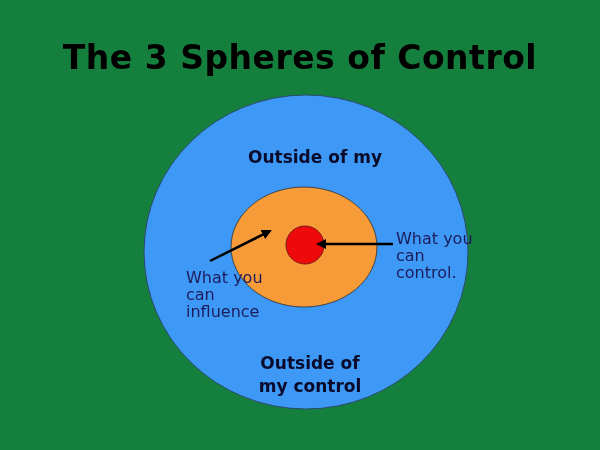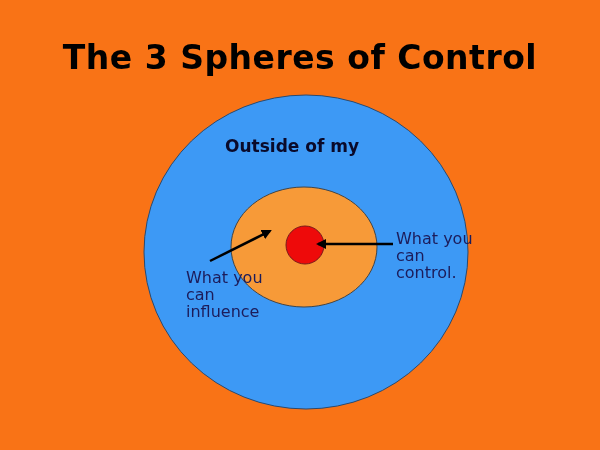--- a/index.html
+++ b/index.html
@@ -1,24 +1,24 @@
 <!DOCTYPE html>
 <html><head>
   <meta charset="utf-8">
   <style>
     html, body { margin: 0; padding: 0; background: #ffffff; }
-    .stage { position: relative; width: 600px; height: 450px; background: #f97316; overflow: hidden; }
+    .stage { position: relative; width: 600px; height: 450px; background: #15803d; overflow: hidden; }
     .title {
       position: absolute; left: 0; top: 38px; width: 600px; text-align: center;
       font-family: "DejaVu Sans", sans-serif; font-weight: bold; font-size: 33px;
       color: #000000; letter-spacing: 0.5px;
     }
     svg.diagram { position: absolute; left: 0; top: 0; }
     .lbl { position: absolute; font-family: "DejaVu Sans", sans-serif; }
-    .outer-lbl { font-weight: bold; font-size: 17px; color: #0a0a2a; line-height: 23px; }
+    .outer-lbl { font-weight: bold; font-size: 17px; color: #0a0a2a; text-align: center; line-height: 23px; margin-top: 11px; }
     .small-lbl { font-size: 16px; color: #1c1c5a; line-height: 17px; }
   </style>
 </head>
 <body>
 
 <div class="stage">
   <div class="title">The 3 Spheres of Control</div>
 
   <svg class="diagram" width="600" height="450" viewBox="0 0 600 450">
     <defs>
@@ -31,20 +31,22 @@
     <circle cx="305" cy="245" r="19" fill="#ee0a0a" stroke="#7a1a1a" stroke-width="1"></circle>
     <line x1="210" y1="261" x2="270" y2="231" stroke="#000000" stroke-width="2.5" marker-end="url(#arrowhead)"></line>
     <line x1="393" y1="244" x2="318" y2="244" stroke="#000000" stroke-width="2.5" marker-end="url(#arrowhead)"></line>
   </svg>
 
   <div class="lbl outer-lbl" style="left:225px; top:135px; width:180px;">
     <div>Outside of my</div>
   </div>
 
   <div class="lbl outer-lbl" style="left:225px; top:341px; width:170px;">
+    <div>Outside of</div>
+    <div>my control</div>
   </div>
 
   <div class="lbl small-lbl" style="left:186px; top:269px;">
     <div>What you</div>
     <div>can</div>
     <div>influence</div>
   </div>
 
   <div class="lbl small-lbl" style="left:396px; top:230px;">
     <div>What you</div>

